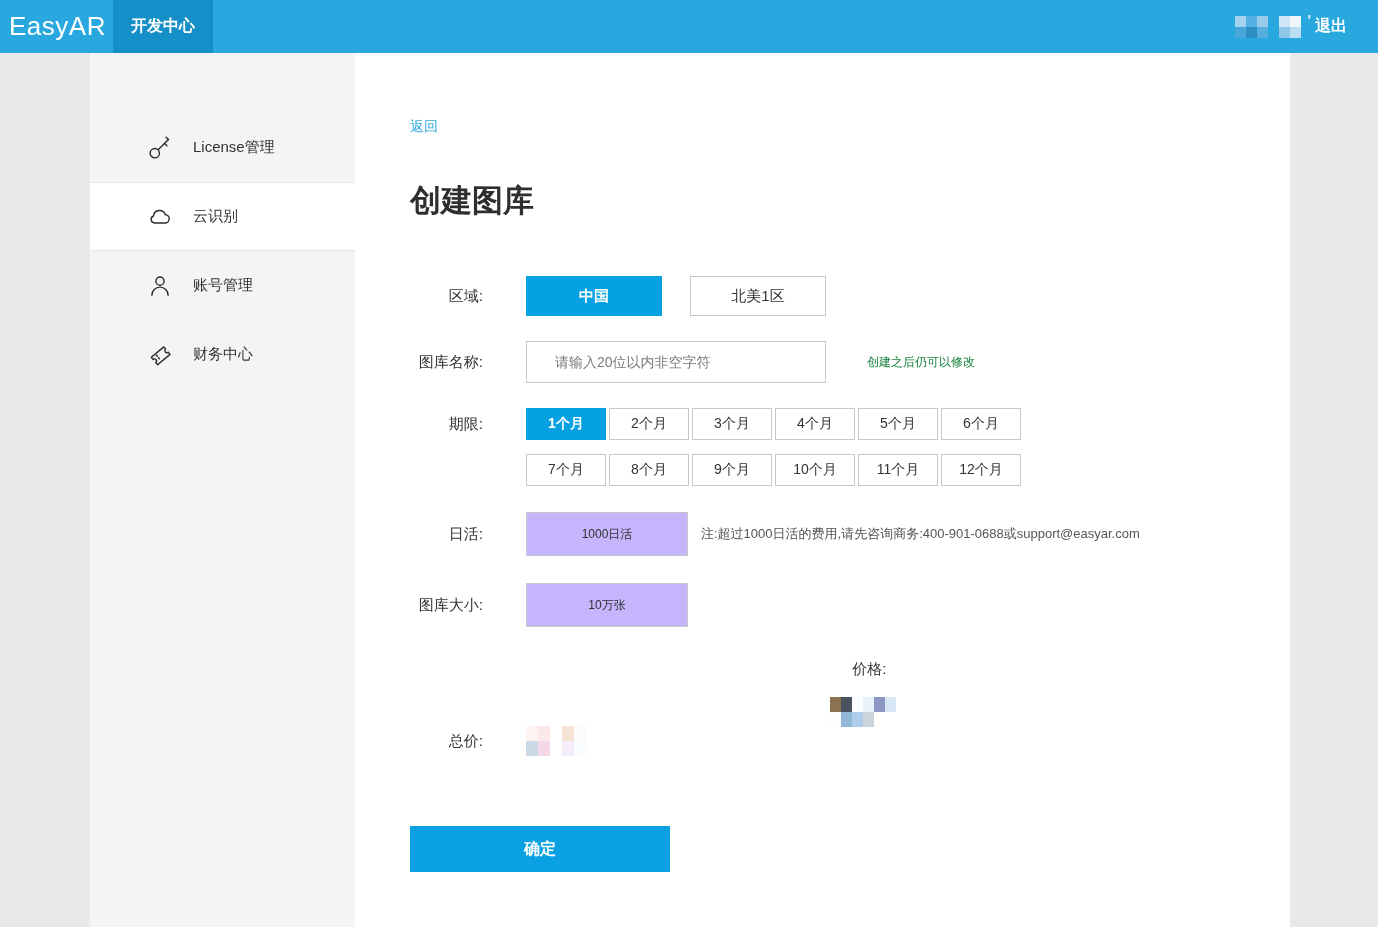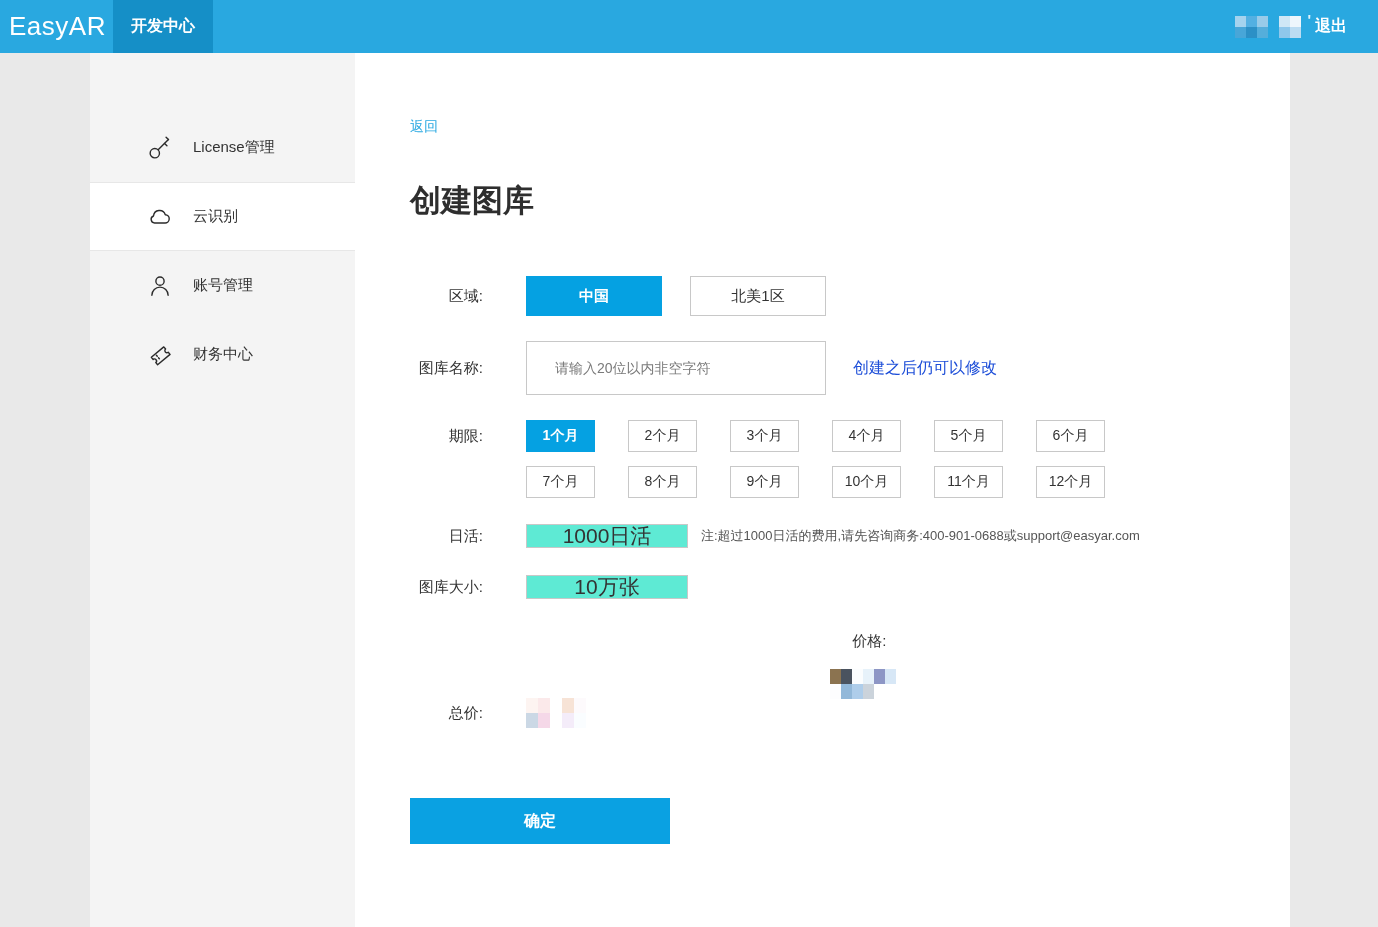--- a/index.html
+++ b/index.html
@@ -39,37 +39,37 @@
   .form-label { width:73px; text-align:right; font-size:15px; color:#333; flex-shrink:0; }
   .controls { margin-left:25px; display:flex; align-items:center; }
 
   .row-region { margin-top:54px; }
   .opt-btn { width:136px; height:40px; border:1px solid #c8c8c8; background:#fff; font-size:15px; color:#333;
              display:flex; align-items:center; justify-content:center; cursor:pointer; }
   .opt-btn + .opt-btn { margin-left:28px; }
   .opt-btn.selected { background:#05a1e2; border-color:#05a1e2; color:#fff; font-weight:bold; }
 
   .row-name { margin-top:25px; }
-  .name-input { width:300px; height:54px; border:1px solid #c8c8c8; padding:0 12px 0 28px;
+  .name-input { width:300px; height:42px; border:1px solid #c8c8c8; padding:0 12px 0 28px;
                 font-size:14px; color:#0369a1; outline:none; font-family:inherit; }
   .name-input::placeholder { color:#7a7a7a; }
-  .field-note { margin-left:27px; font-size:16px; color:#1d4ed8; }
+  .field-note { margin-left:41px; font-size:12px; color:#15803d; }
 
   .row-duration { margin-top:25px; align-items:flex-start; }
   .row-duration .form-label { line-height:32px; }
   .duration-grid { margin-left:25px; }
   .duration-row { display:flex; }
   .duration-row + .duration-row { margin-top:14px; }
-  .dur-btn { width:69px; height:32px; border:1px solid #c8c8c8; background:#fff; font-size:14px; color:#333;
+  .dur-btn { width:80px; height:32px; border:1px solid #c8c8c8; background:#fff; font-size:14px; color:#333;
              display:flex; align-items:center; justify-content:center; cursor:pointer; }
-  .dur-btn + .dur-btn { margin-left:33px; }
+  .dur-btn + .dur-btn { margin-left:3px; }
   .dur-btn.selected { background:#05a1e2; border-color:#05a1e2; color:#fff; font-weight:bold; }
 
   .row-daily { margin-top:26px; }
-  .value-box { width:162px; height:24px; border:1px solid #c8c8c8; background:#5eead4; font-size:21px; color:#333;
+  .value-box { width:162px; height:44px; border:1px solid #c8c8c8; background:#c4b5fd; font-size:12px; color:#333;
                display:flex; align-items:center; justify-content:center; cursor:pointer; }
   .daily-note { margin-left:13px; font-size:13px; color:#555; }
 
   .row-size { margin-top:27px; }
   .row-price { margin-top:33px; height:30px;flex-direction:column; }
   .row-total { margin-top:36px; height:30px; }
 
   .censor { display:flex; flex-direction:column; }
   .censor .cr { display:flex; }
   .censor-price .b { width:11px; height:15px; }

